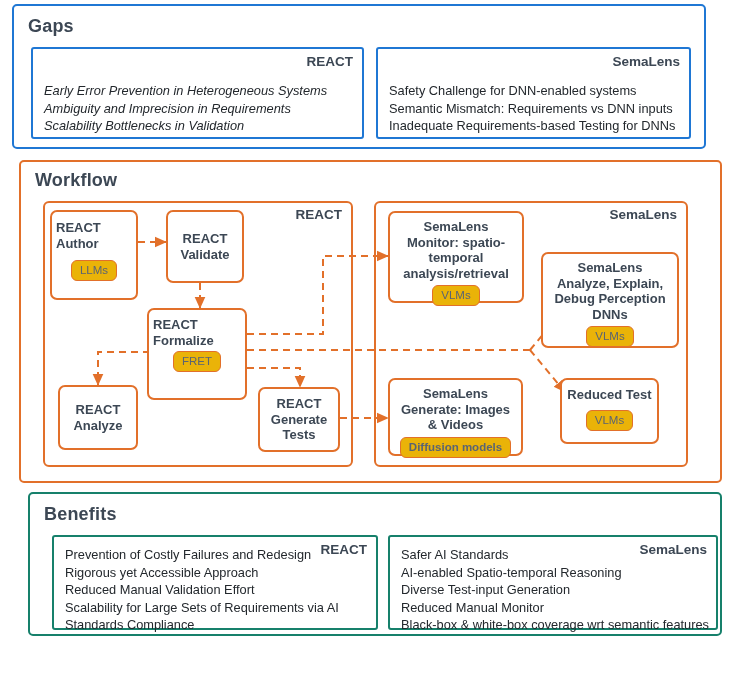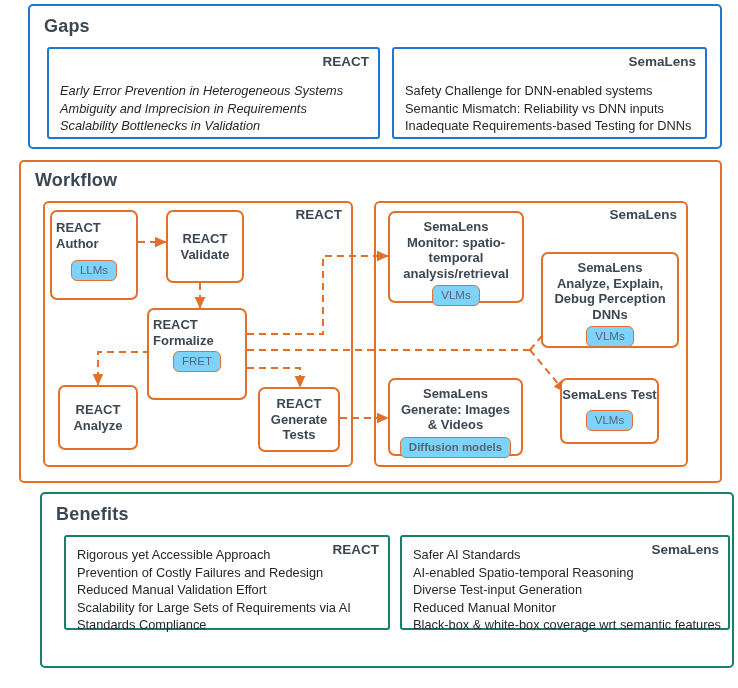--- a/index.html
+++ b/index.html
@@ -91,57 +91,57 @@
     color: #3c4754;
     line-height: 15.5px;
     text-align: center;
     white-space: pre-line;
     width: 100%;
   }
   .wf-node.left-align .wf-node-label { text-align: left; }
   .wf-chip {
     border: 1.6px solid #e2702a;
     border-radius: 6px;
-    background: #7dd3fc;
+    background: #eab308;
     font-size: 11.5px;
     color: #5a6472;
     padding: 3px 8px;
     white-space: nowrap;
     line-height: 13px;
   }
 
   
   .wire-svg {
     position: absolute;
     left: 0; top: 0;
     width: 738px; height: 688px;
     pointer-events: none;
     z-index: 2;
   }
 </style>
 </head>
 <body>
 
-<div class="abs section" style="left:28px; top:4px; width:694px; height:145px; border-color:#1f77d4;">
+<div class="abs section" style="left:12px; top:4px; width:694px; height:145px; border-color:#1f77d4;">
   <div class="abs section-title" style="left:14px; top:10px;">Gaps</div>
 
   <div class="abs panel" style="left:17px; top:41px; width:333px; height:92px; border-color:#1f77d4;">
     <div class="panel-tag">REACT</div>
     <ul class="panel-list abs" style="left:11px; top:33px; right:6px;font-style:italic;">
       <li>Early Error Prevention in Heterogeneous Systems</li>
       <li>Ambiguity and Imprecision in Requirements</li>
       <li>Scalability Bottlenecks in Validation</li>
     </ul>
   </div>
 
   <div class="abs panel" style="left:362px; top:41px; width:315px; height:92px; border-color:#1f77d4;">
     <div class="panel-tag">SemaLens</div>
     <ul class="panel-list abs" style="left:11px; top:33px; right:6px;">
       <li>Safety Challenge for DNN-enabled systems</li>
-      <li>Semantic Mismatch: Reliability vs DNN inputs</li>
+      <li>Semantic Mismatch: Requirements vs DNN inputs</li>
       <li>Inadequate Requirements-based Testing for DNNs</li>
     </ul>
   </div>
 </div>
 
 <div class="abs section" style="left:19px; top:160px; width:703px; height:323px; border-color:#e2702a;">
   <div class="abs section-title" style="left:14px; top:8px;">Workflow</div>
 </div>
 
 <div class="abs wf-group" style="left:43px; top:201px; width:310px; height:266px;">
@@ -225,32 +225,32 @@
 </div>
 
 <div class="abs wf-node" style="left:388px; top:378px; width:135px; height:78px; padding-top:6px;">
   <div class="wf-node-label">SemaLens
 Generate: Images
 &amp; Videos</div>
   <div class="wf-chip" style="margin-top:4px;font-weight:bold;">Diffusion models</div>
 </div>
 
 <div class="abs wf-node" style="left:560px; top:378px; width:99px; height:66px; padding-top:7px;">
-  <div class="wf-node-label">SemaLens Test</div>
+  <div class="wf-node-label">Reduced Test</div>
   <div class="wf-chip" style="margin-top:7px;">VLMs</div>
 </div>
 
-<div class="abs section" style="left:28px; top:492px; width:694px; height:176px; border-color:#16806b;margin-left:12px;">
+<div class="abs section" style="left:28px; top:492px; width:694px; height:144px; border-color:#16806b;">
   <div class="abs section-title" style="left:14px; top:10px;">Benefits</div>
 
   <div class="abs panel" style="left:22px; top:41px; width:326px; height:95px; border-color:#16806b;">
     <div class="panel-tag">REACT</div>
     <ul class="panel-list abs" style="left:11px; top:9px; right:6px;">
+      <li>Prevention of Costly Failures and Redesign</li>
       <li>Rigorous yet Accessible Approach</li>
-      <li>Prevention of Costly Failures and Redesign</li>
       <li>Reduced Manual Validation Effort</li>
       <li>Scalability for Large Sets of Requirements via AI</li>
       <li>Standards Compliance</li>
     </ul>
   </div>
 
   <div class="abs panel" style="left:358px; top:41px; width:330px; height:95px; border-color:#16806b;">
     <div class="panel-tag">SemaLens</div>
     <ul class="panel-list abs" style="left:11px; top:9px; right:6px;">
       <li>Safer AI Standards</li>

